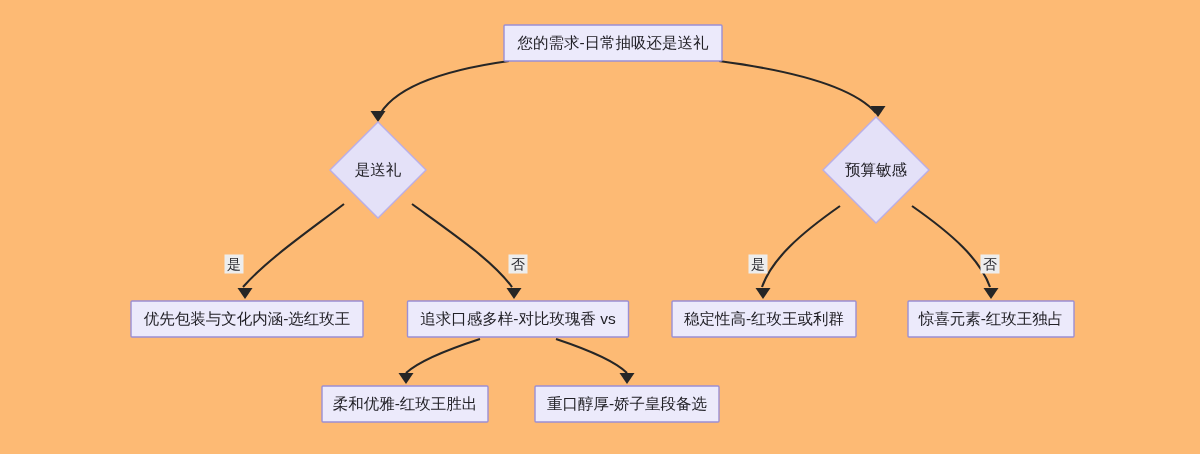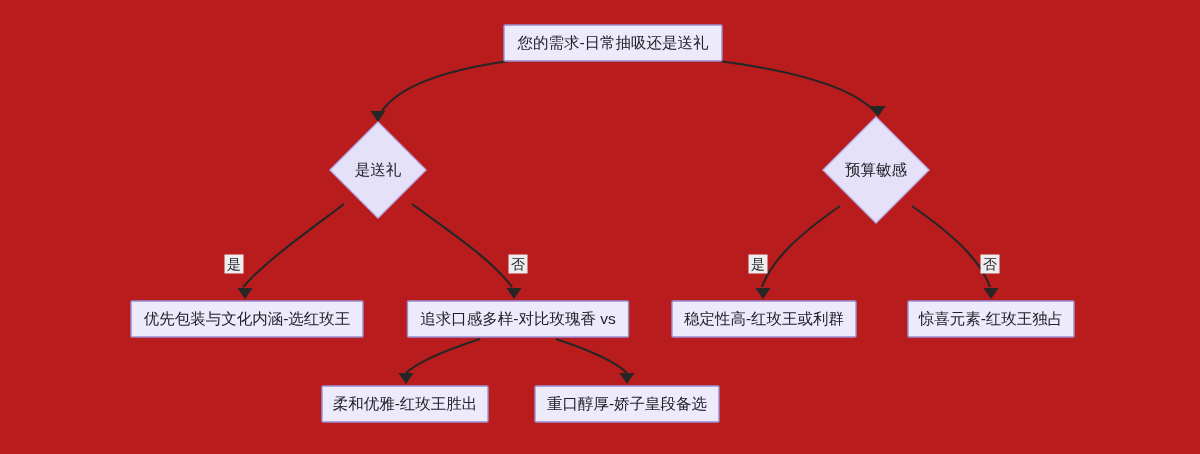--- a/index.html
+++ b/index.html
@@ -10,21 +10,21 @@
   body {
     width: 1200px;
     height: 454px;
     font-family: "Liberation Sans", "DejaVu Sans", sans-serif;
     overflow: hidden;
   }
   #diagram-root {
     position: relative;
     width: 1200px;
     height: 454px;
-    background: #b91c1c;
+    background: #fdba74;
   }
   svg#flow-svg {
     position: absolute;
     top: 0;
     left: 0;
     width: 1200px;
     height: 454px;
     display: block;
   }
   .edge-path {

